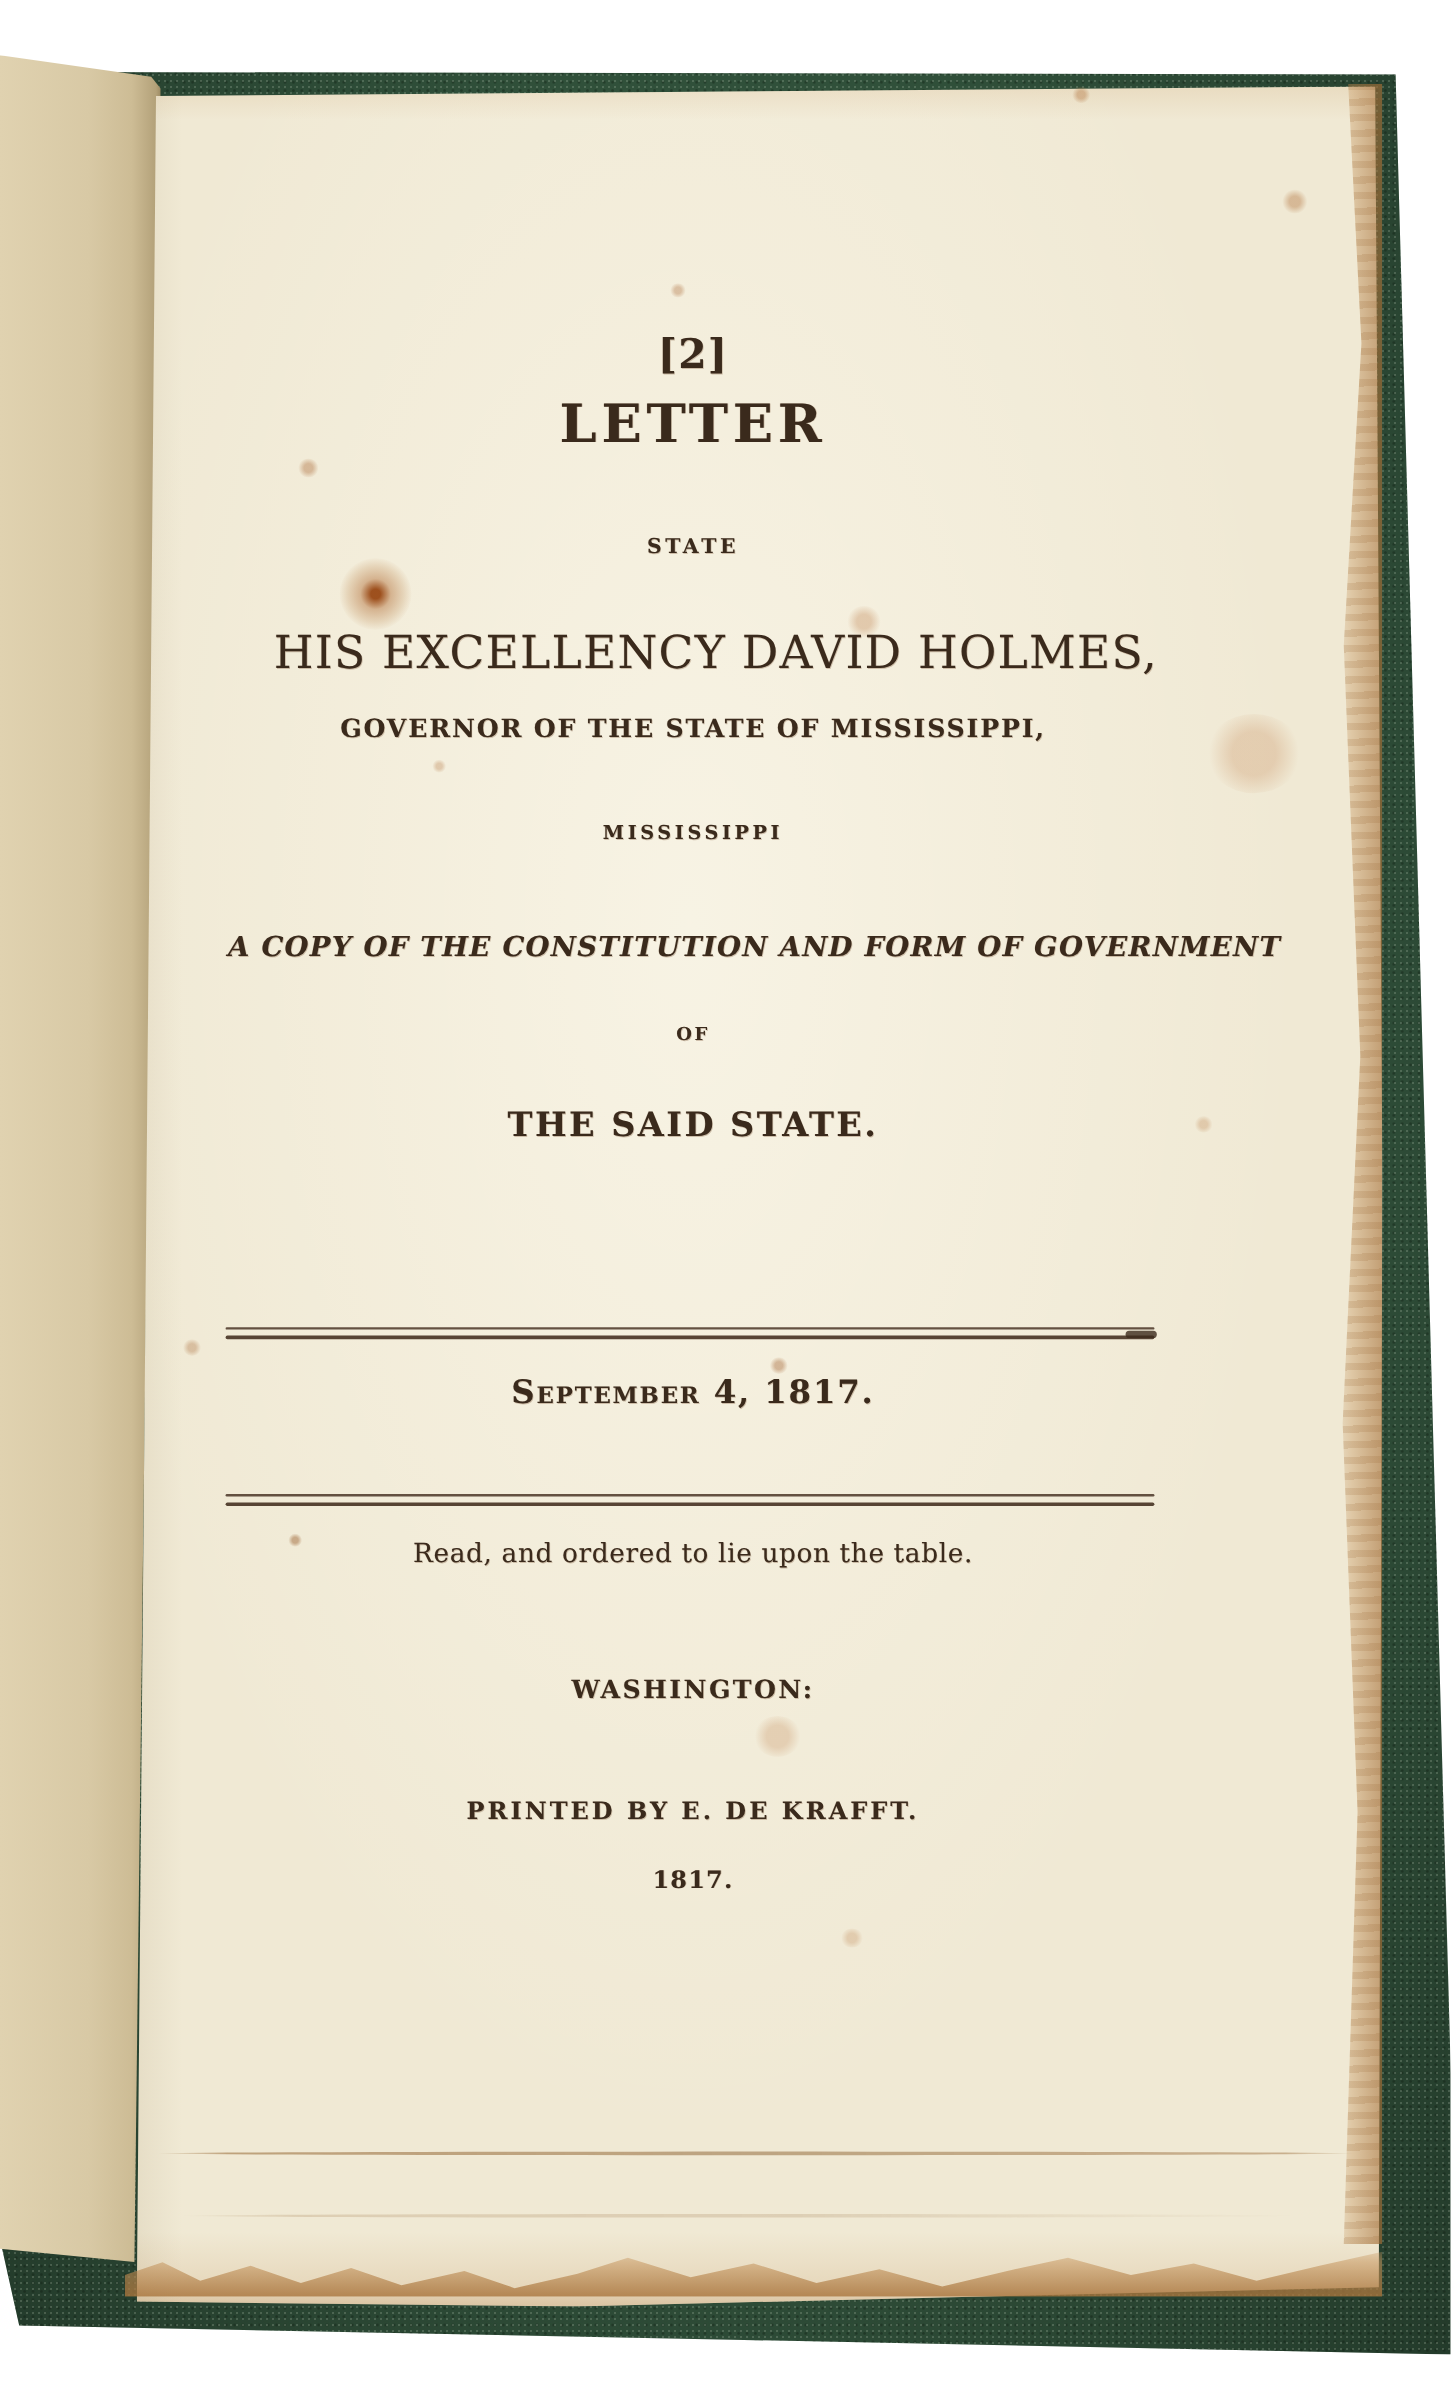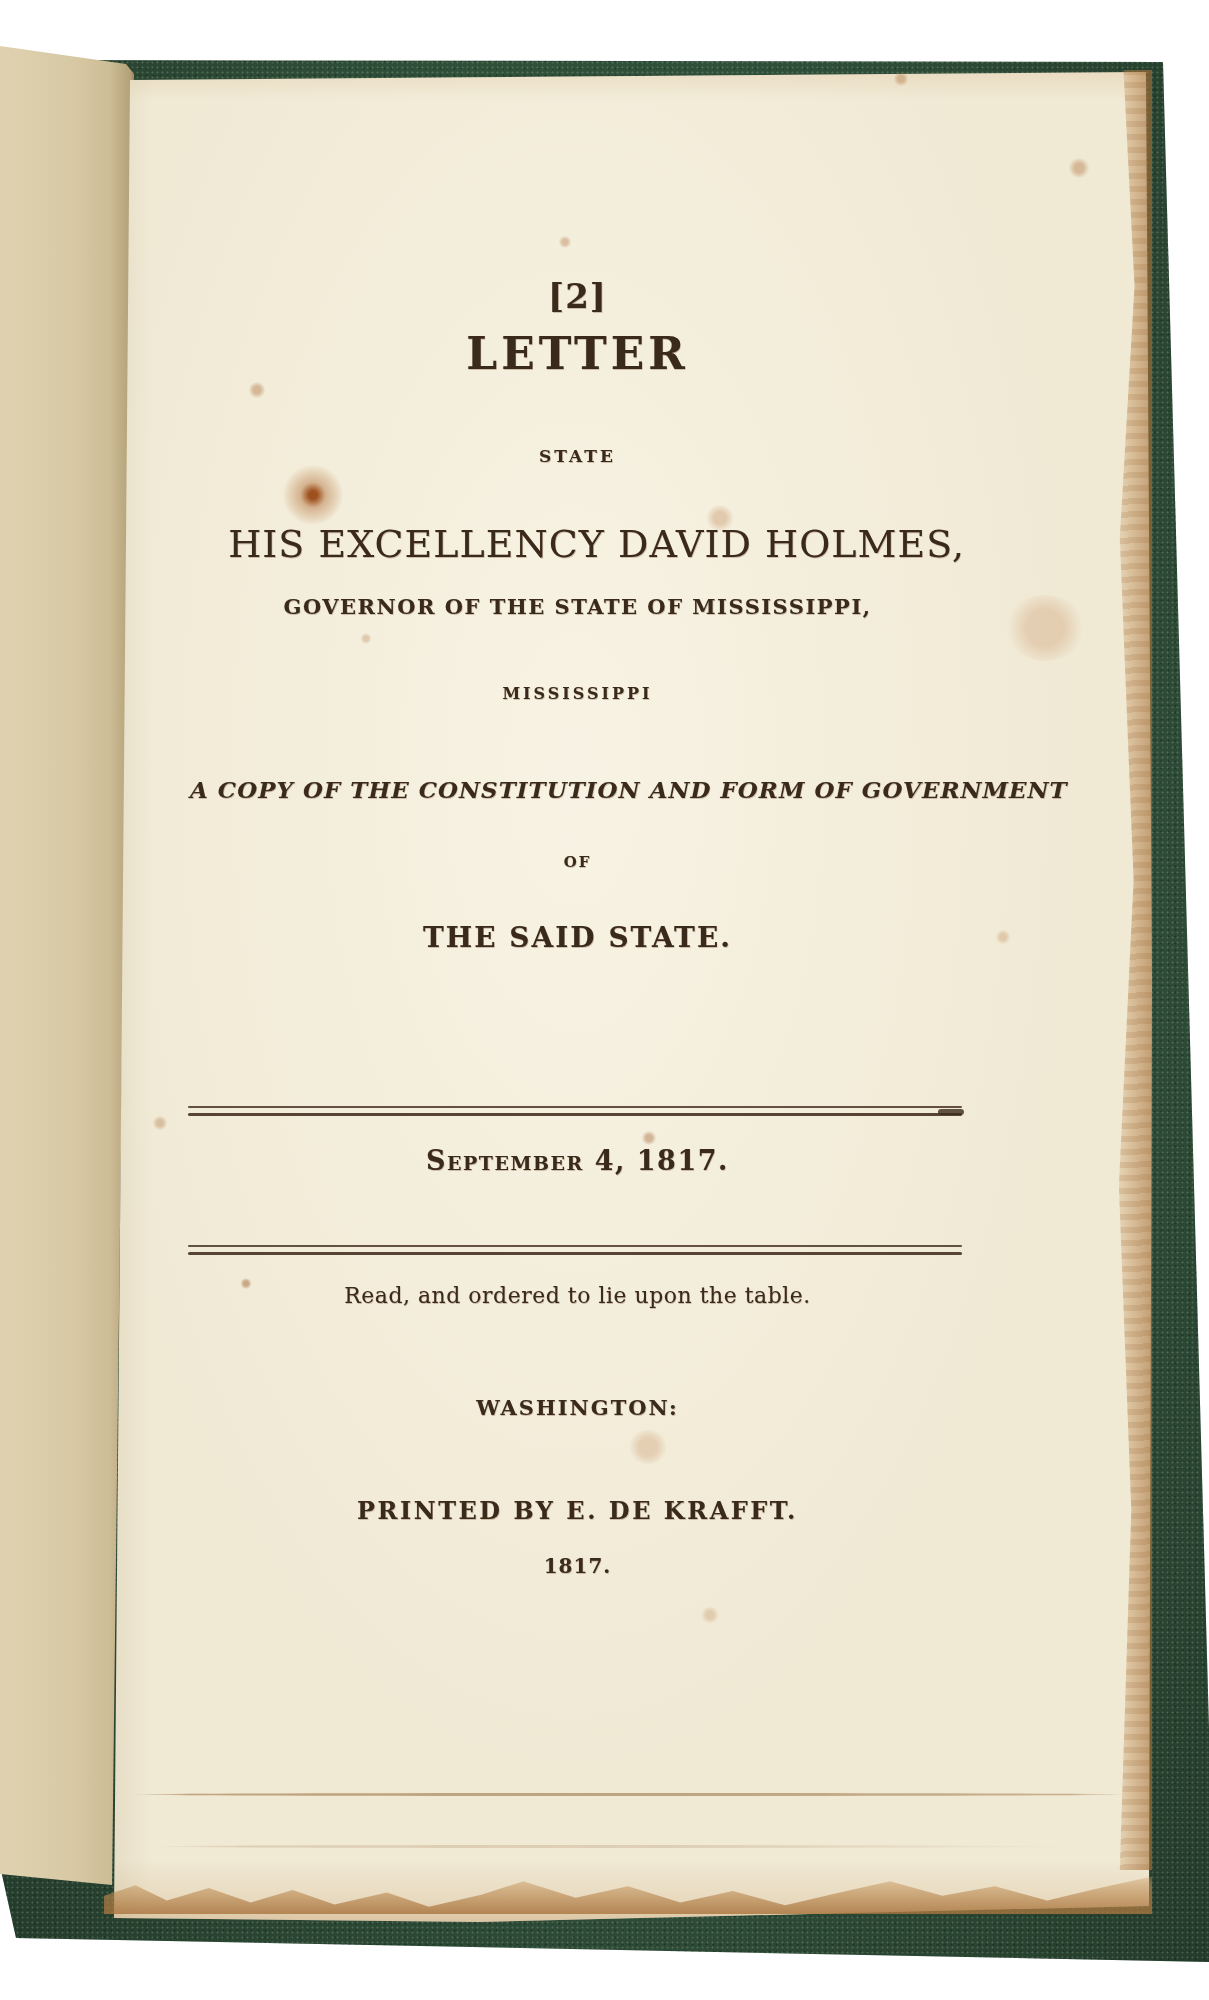--- a/index.html
+++ b/index.html
@@ -77,21 +77,21 @@
   .fromlbl       {top:448px;font-size:17px;font-weight:600;letter-spacing:3px;}
   .author        {top:525px;font-size:38px;font-weight:400;letter-spacing:1px;text-align:right;}
   .authortitle   {top:596px;font-size:21px;font-weight:700;letter-spacing:1.5px;}
   .transmit      {top:686px;font-size:16px;font-weight:600;letter-spacing:3px;}
   .subject       {top:763px;font-size:23px;font-weight:700;font-style:italic;letter-spacing:1px;margin-top:15px;}
   .oflbl         {top:855px;font-size:15px;font-weight:600;letter-spacing:2px;}
   .subject2      {top:924px;font-size:28px;font-weight:700;letter-spacing:2px;}
   .dateline      {top:1147px;font-size:27px;font-weight:600;font-variant:small-caps;letter-spacing:1.5px;}
   .orderline     {top:1237px;font-size:22px;font-weight:500;letter-spacing:.5px;margin-top:48px;}
   .city          {top:1397px;font-size:21px;font-weight:600;letter-spacing:2px;}
-  .printer       {top:1499px;font-size:24px;font-weight:600;letter-spacing:2.5px;}
+  .printer       {top:1499px;font-size:20px;font-weight:600;letter-spacing:2.5px;}
   .year          {top:1556px;font-size:20px;font-weight:700;letter-spacing:1px;}
   
   .rule{position:absolute;left:-2px;width:774px;}
   .rule .thin,.rule .thick{background:#4a3526;border-radius:2px;}
   .rule .thin{height:2px;opacity:.85;}
   .rule .thick{height:3px;margin-top:5px;opacity:.92;}
   .rule.r1{top:1106px;}
   .rule.r2{top:1245px;}
   .rule .blot{position:absolute;right:-2px;top:3px;width:26px;height:6px;background:#3c2a1c;border-radius:3px;opacity:.8;}
 </style>

